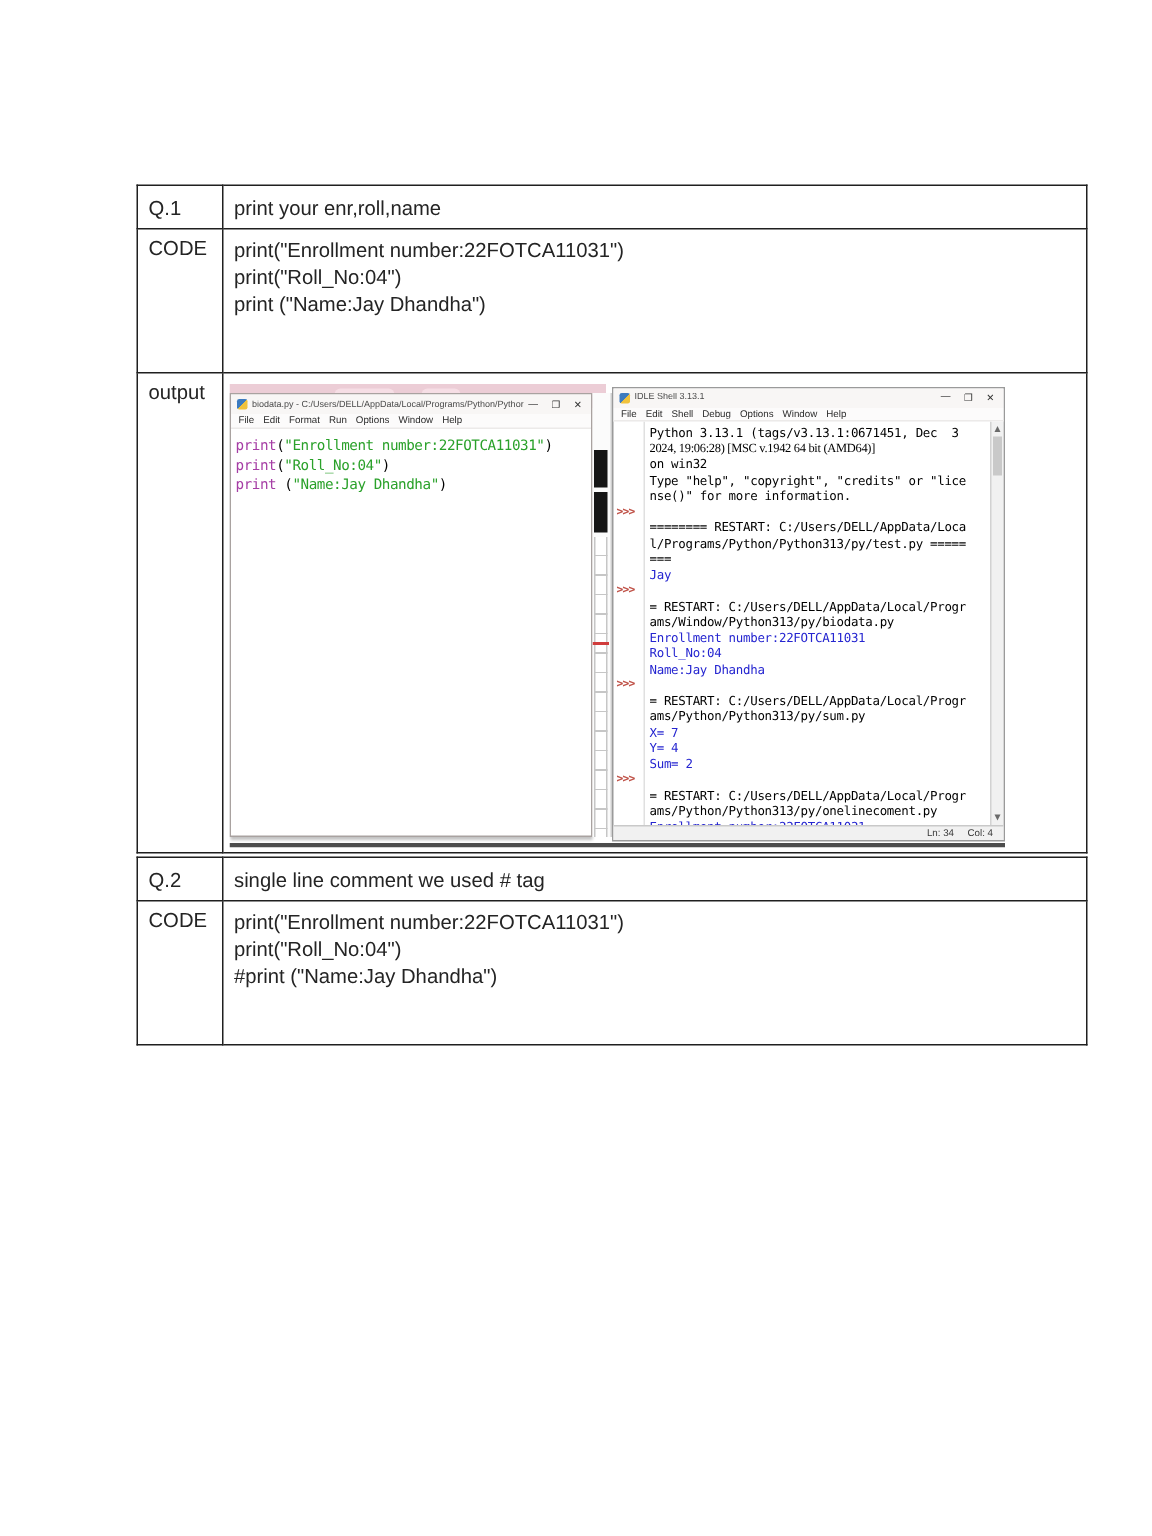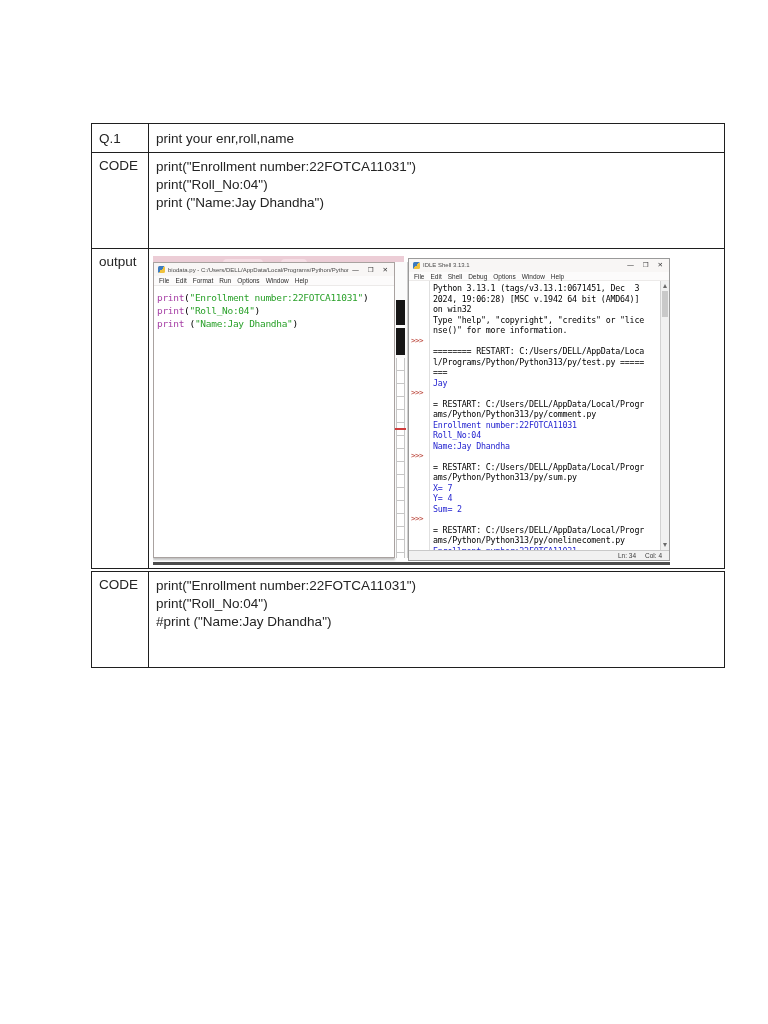--- a/index.html
+++ b/index.html
@@ -147,32 +147,32 @@
                 </div>
             <div class="sh-body">
               <div class="sh-gutter">
                     <div class="prompt" style="top: 54.5px; color: rgb(192, 84, 74);">&gt;&gt;&gt;</div>
                     <div class="prompt" style="top: 107px; color: rgb(192, 84, 74);">&gt;&gt;&gt;</div>
                     <div class="prompt" style="top: 170px; color: rgb(192, 84, 74);">&gt;&gt;&gt;</div>
                     <div class="prompt" style="top: 233px; color: rgb(192, 84, 74);">&gt;&gt;&gt;</div>
                   </div>
               <div class="sh-text">
                     <div style="color: rgb(0, 0, 0);">Python 3.13.1 (tags/v3.13.1:0671451, Dec  3</div>
-                    <div style="color: rgb(0, 0, 0);">2024, 19:06:28) [MSC v.1942 64 bit (AMD64)]</div>
+                    <div style="color: rgb(0, 0, 0); font-family: Liberation Serif, serif;">2024, 19:06:28) [MSC v.1942 64 bit (AMD64)]</div>
                     <div style="color: rgb(0, 0, 0);">on win32</div>
                     <div style="color: rgb(0, 0, 0);">Type "help", "copyright", "credits" or "lice</div>
                     <div style="color: rgb(0, 0, 0);">nse()" for more information.</div>
                     <div style="color: rgb(0, 0, 0);"></div>
                     <div style="color: rgb(0, 0, 0);">======== RESTART: C:/Users/DELL/AppData/Loca</div>
                     <div style="color: rgb(0, 0, 0);">l/Programs/Python/Python313/py/test.py =====</div>
                     <div style="color: rgb(0, 0, 0);">===</div>
                     <div style="color: rgb(37, 37, 208);">Jay</div>
                     <div style="color: rgb(0, 0, 0);"></div>
                     <div style="color: rgb(0, 0, 0);">= RESTART: C:/Users/DELL/AppData/Local/Progr</div>
-                    <div style="color: rgb(0, 0, 0);">ams/Python/Python313/py/comment.py</div>
+                    <div style="color: rgb(0, 0, 0);">ams/Window/Python313/py/biodata.py</div>
                     <div style="color: rgb(37, 37, 208);">Enrollment number:22FOTCA11031</div>
                     <div style="color: rgb(37, 37, 208);">Roll_No:04</div>
                     <div style="color: rgb(37, 37, 208);">Name:Jay Dhandha</div>
                     <div style="color: rgb(0, 0, 0);"></div>
                     <div style="color: rgb(0, 0, 0);">= RESTART: C:/Users/DELL/AppData/Local/Progr</div>
                     <div style="color: rgb(0, 0, 0);">ams/Python/Python313/py/sum.py</div>
                     <div style="color: rgb(37, 37, 208);">X= 7</div>
                     <div style="color: rgb(37, 37, 208);">Y= 4</div>
                     <div style="color: rgb(37, 37, 208);">Sum= 2</div>
                     <div style="color: rgb(0, 0, 0);"></div>
@@ -195,20 +195,24 @@
           <div class="shot-bottom"></div>
         </div>
 
       </td>
     </tr>
   </tbody>
     </table>
 
   <table class="qa" style="top:571px;">
     <tbody>
+        <tr class="qrow">
+      <td class="lbl">Q.2</td>
+      <td>single line comment we used # tag</td>
+    </tr>
     <tr class="coderow">
       <td class="lbl">CODE</td>
       <td>
         <div class="codelines">
               <div>print("Enrollment number:22FOTCA11031")</div>
               <div>print("Roll_No:04")</div>
               <div>#print ("Name:Jay Dhandha")</div>
             </div>
       </td>
     </tr>

